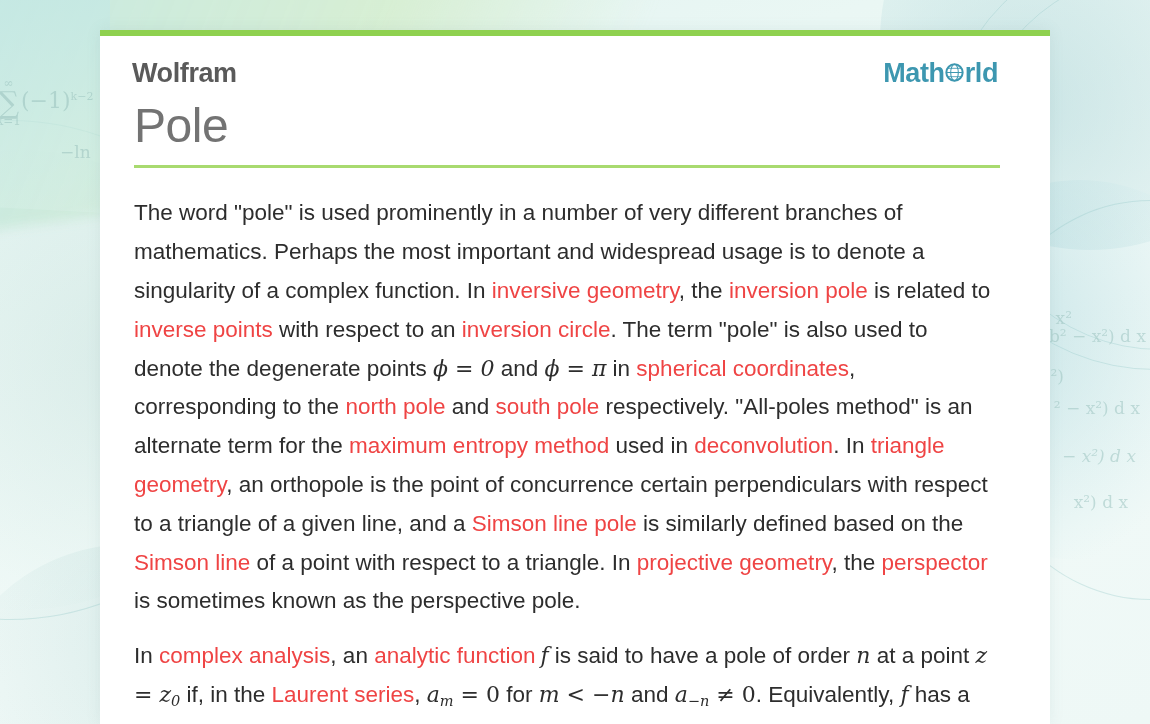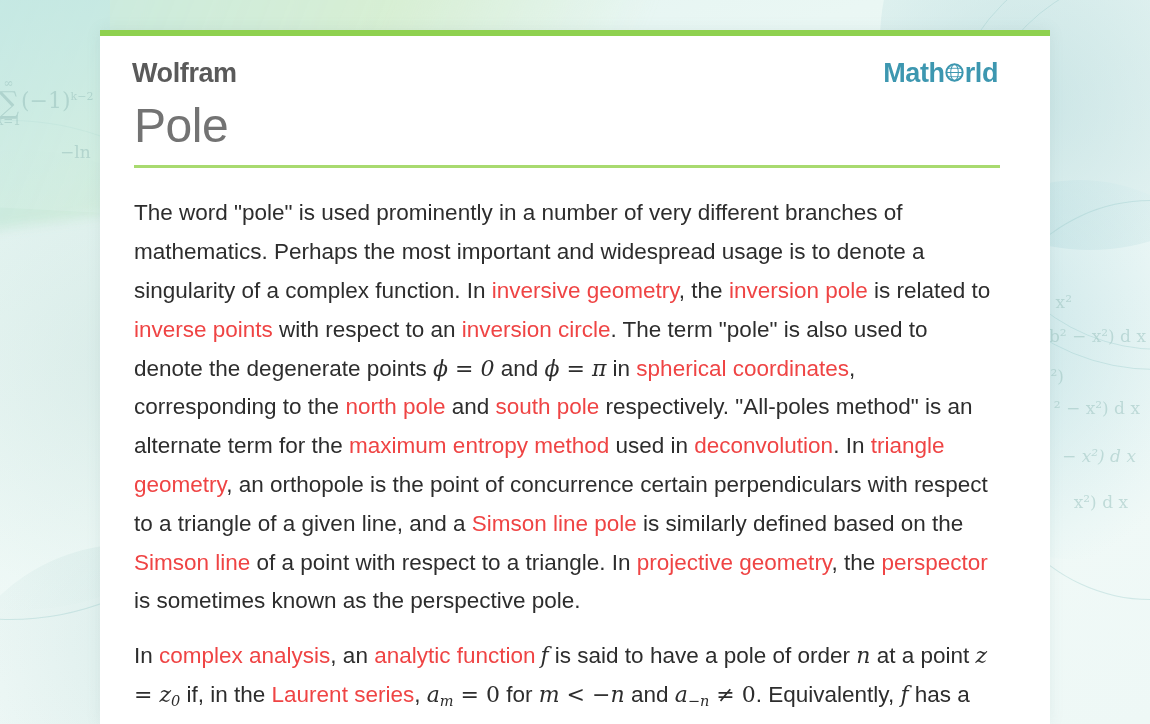--- a/index.html
+++ b/index.html
@@ -172,21 +172,21 @@
   <div class="bg-formula bg-f-left">
     <span style="display:inline-block;text-align:center;vertical-align:middle;">
       <small style="display:block;line-height:.9;">∞</small>
       <span style="font-size:30px;line-height:.9;display:block;">∑</span>
       <small style="display:block;line-height:.9;">k=1</small>
     </span><span>(−1)</span><sup style="font-size:11px;">k−2</sup>
   </div>
   <div class="bg-formula bg-f-left2">−ln</div>
 
   <div class="bg-right-col">
-    <div class="bg-rf" style="top:292px;right:78px;">x²</div>
+    <div class="bg-rf" style="top:308px;right:78px;">x²</div>
     <div class="bg-rf" style="top:326px;right:4px;">(b² − x²)  d x</div>
     <div class="bg-rf" style="top:366px;right:86px;">²)</div>
     <div class="bg-rf" style="top:398px;right:10px;">² − x²)  d x</div>
     <div class="bg-rf" style="top:446px;right:14px;font-style:italic;">− x²)  d x</div>
     <div class="bg-rf" style="top:492px;right:22px;text-align:center;">x²)  d x</div>
   </div>
 </div>
 
 <div class="card">
   <div class="card-inner">

